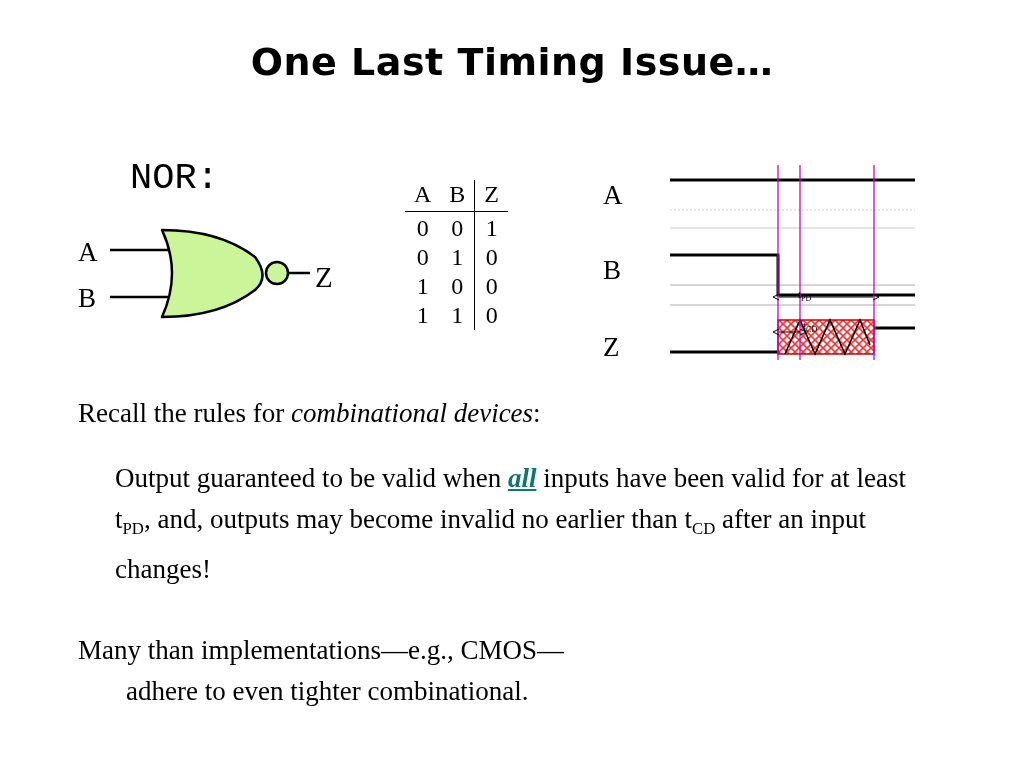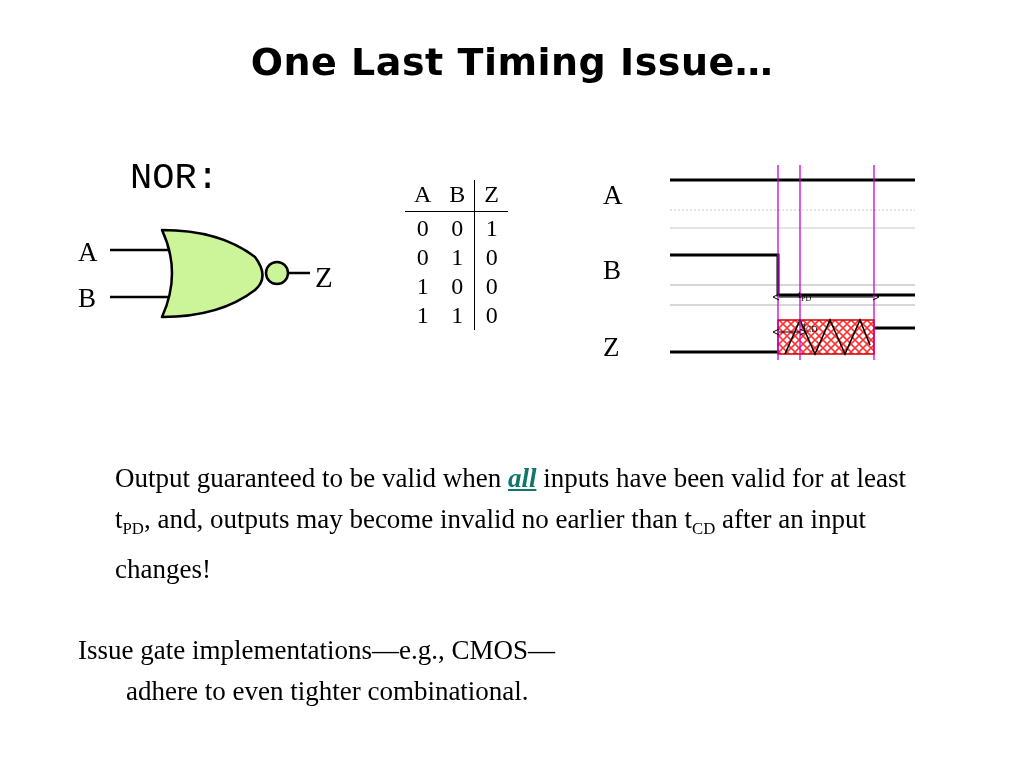--- a/index.html
+++ b/index.html
@@ -268,23 +268,26 @@
       <line x1="183" y1="5" x2="183" y2="200" stroke="#cc00cc" stroke-width="1.3"></line>
       <line x1="205" y1="5" x2="205" y2="200" stroke="#cc00cc" stroke-width="1.3"></line>
       <line x1="279" y1="5" x2="279" y2="200" stroke="#cc00cc" stroke-width="1.3"></line>
 
       <line x1="184" y1="137" x2="278" y2="137" stroke="#000" stroke-width="1" marker-start="url(#arrL)" marker-end="url(#arrR)"></line>
 
       <line x1="184" y1="172" x2="205" y2="172" stroke="#000" stroke-width="1" marker-start="url(#arrL)" marker-end="url(#arrR)"></line>
     </svg>
   </div>
 
+  <div class="recall">
+    <span>Recall the rules for </span><i>combinational devices</i><span>:</span>
+  </div>
 
   <div class="para1">
     <span>Output guaranteed to be valid when </span><span class="underline-red">all</span><span> inputs have been valid for at least t</span><sub>PD</sub><span>, and, outputs may become invalid no earlier than t</span><sub>CD</sub><span> after an input changes!</span>
   </div>
 
   <div class="para2">
-    <span>Issue gate implementations—e.g., CMOS—</span>
+    <span>Many than implementations—e.g., CMOS—</span>
     <span class="indent">adhere to even tighter combinational.</span>
   </div>
 
 </div>
 
 </body></html>

